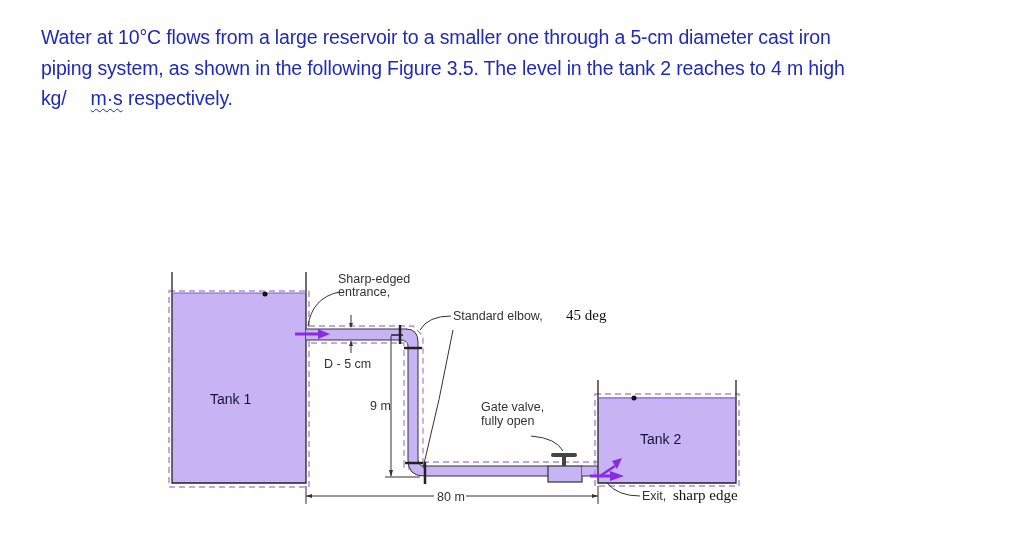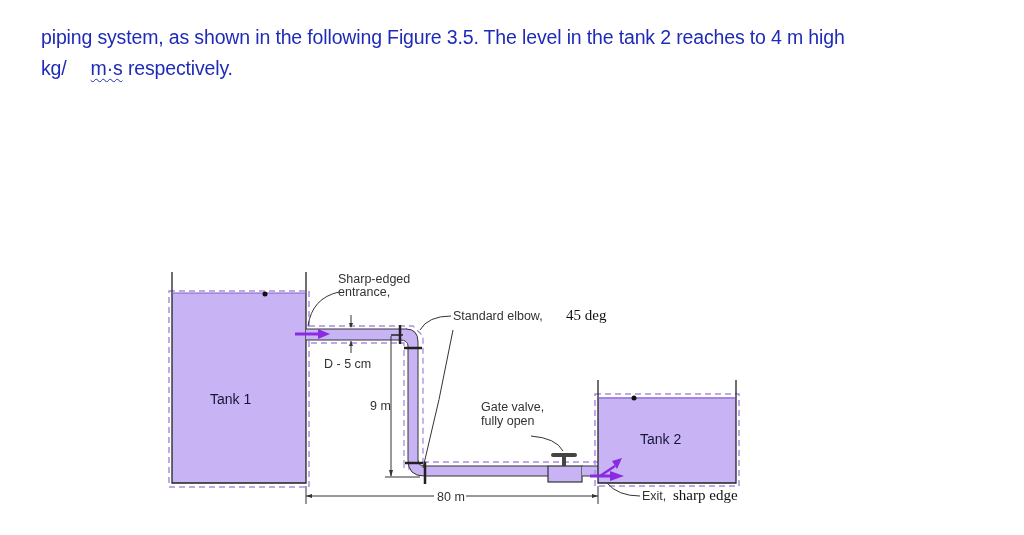--- a/index.html
+++ b/index.html
@@ -15,20 +15,21 @@
     .squiggle { text-decoration: underline wavy #1f2bb8; text-decoration-thickness: 1px; text-underline-offset: 3px; padding-left: 24px; }
     .figure { position: absolute; left: 0; top: 0; }
     .lbl { font-family: "Liberation Sans", "DejaVu Sans", sans-serif; font-size: 12.5px; fill: #333; }
     .lbl-serif { font-family: "Liberation Serif", "DejaVu Serif", serif; font-size: 15px; fill: #111; }
     .tank-lbl { font-family: "Liberation Sans", "DejaVu Sans", sans-serif; font-size: 14px; fill: #151535; }
   </style>
 </head>
 <body>
 
 <div class="problem">
+  <span class="line">Water at 10°C flows from a large reservoir to a smaller one through a 5-cm diameter cast iron</span>
   <span class="line">piping system, as shown in the following Figure 3.5. The level in the tank 2 reaches to 4 m high</span>
   <span class="line"><span>kg/</span><span class="squiggle">m·s</span><span> respectively.</span></span>
 </div>
 
 <svg class="figure" width="1024" height="535" viewBox="0 0 1024 535">
 
   <rect x="172" y="293" width="134" height="190" fill="#c8b4f5"></rect>
 
   <rect x="169" y="291" width="140" height="196" fill="none" stroke="#a98ce0" stroke-width="1.5" stroke-dasharray="6,4"></rect>
 

